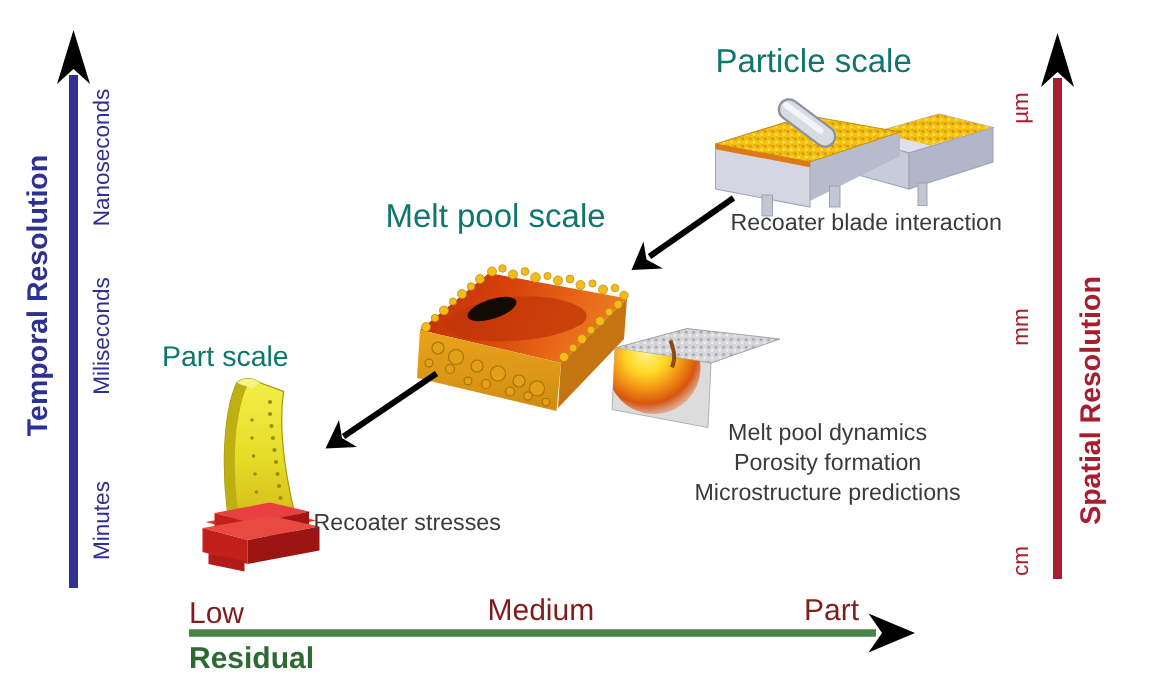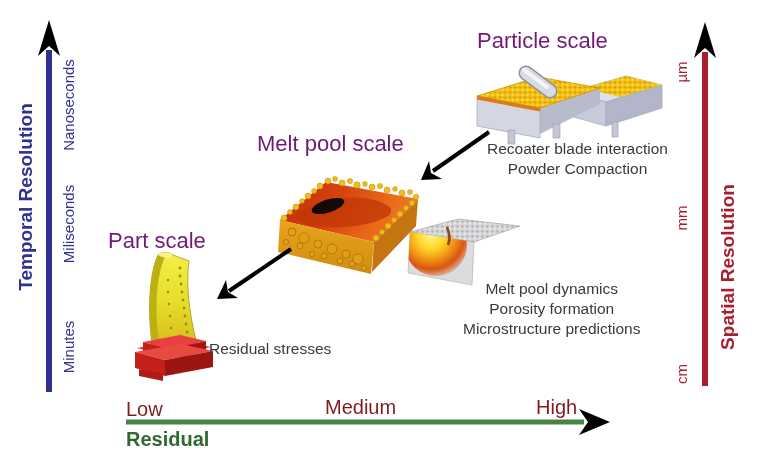--- a/index.html
+++ b/index.html
@@ -6,22 +6,22 @@
   .canvas {
     position:relative; width:768px; height:460px; background:#ffffff;
     font-family:"Liberation Sans", sans-serif; overflow:hidden;
   }
   .abs { position:absolute; }
   .rot {
     position:absolute; transform:translate(-50%,-50%) rotate(-90deg);
     white-space:nowrap;
   }
   .overlay { position:absolute; left:0; top:0; pointer-events:none; }
-  .scale-title { font-size:22px; color:#701a75; white-space:nowrap; }
-  .scale-title.small { font-size:22px; }
+  .scale-title { font-size:22px; color:#0f766e; white-space:nowrap; }
+  .scale-title.small { font-size:19px; }
   .ann { font-size:15.5px; color:#3a3a3a; line-height:20px; white-space:nowrap;text-align:center; }
   .axis-title-temporal { font-weight:bold; font-size:19px; color:#2e3192; }
   .tick-temporal { font-size:15px; color:#2e3192; }
   .axis-title-spatial { font-weight:bold; font-size:19px; color:#a81e2e; }
   .tick-spatial { font-size:15px; color:#a81e2e; }
   .tick-fidelity { font-size:20px; color:#7f1d1d; white-space:nowrap; }
   .axis-title-fidelity { font-weight:bold; font-size:20px; color:#2d6a31; }
 </style>
 </head>
 <body>
@@ -230,33 +230,32 @@
   <div class="rot tick-temporal" style="left:68px;top:224px">Miliseconds</div>
   <div class="rot tick-temporal" style="left:68px;top:105px">Nanoseconds</div>
 
   <div class="rot axis-title-spatial" style="left:728px;top:267px">Spatial Resolution</div>
   <div class="rot tick-spatial" style="left:681px;top:374px">cm</div>
   <div class="rot tick-spatial" style="left:681px;top:218px">mm</div>
   <div class="rot tick-spatial" style="left:681px;top:72px">µm</div>
 
   <div class="abs tick-fidelity" style="left:126px;top:398px">Low</div>
   <div class="abs tick-fidelity" style="left:325px;top:396px">Medium</div>
-  <div class="abs tick-fidelity" style="left:536px;top:396px">High</div>
+  <div class="abs tick-fidelity" style="left:536px;top:396px">Part</div>
   <div class="abs axis-title-fidelity" style="left:126px;top:428px">Residual</div>
 
   <div class="abs scale-title small" style="left:108px;top:228px">Part scale</div>
   <div class="abs scale-title" style="left:257px;top:131px">Melt pool scale</div>
   <div class="abs scale-title" style="left:477px;top:28px">Particle scale</div>
 
   <div class="abs ann" style="left:209px;top:339px">
-    <div>Residual stresses</div>
+    <div>Recoater stresses</div>
   </div>
   <div class="abs ann" style="left:463px;top:279px">
     <div>Melt pool dynamics</div>
     <div>Porosity formation</div>
     <div>Microstructure predictions</div>
   </div>
   <div class="abs ann" style="left:487px;top:139px">
     <div>Recoater blade interaction</div>
-    <div>Powder Compaction</div>
   </div>
 
 </div>
 
 </body></html>

